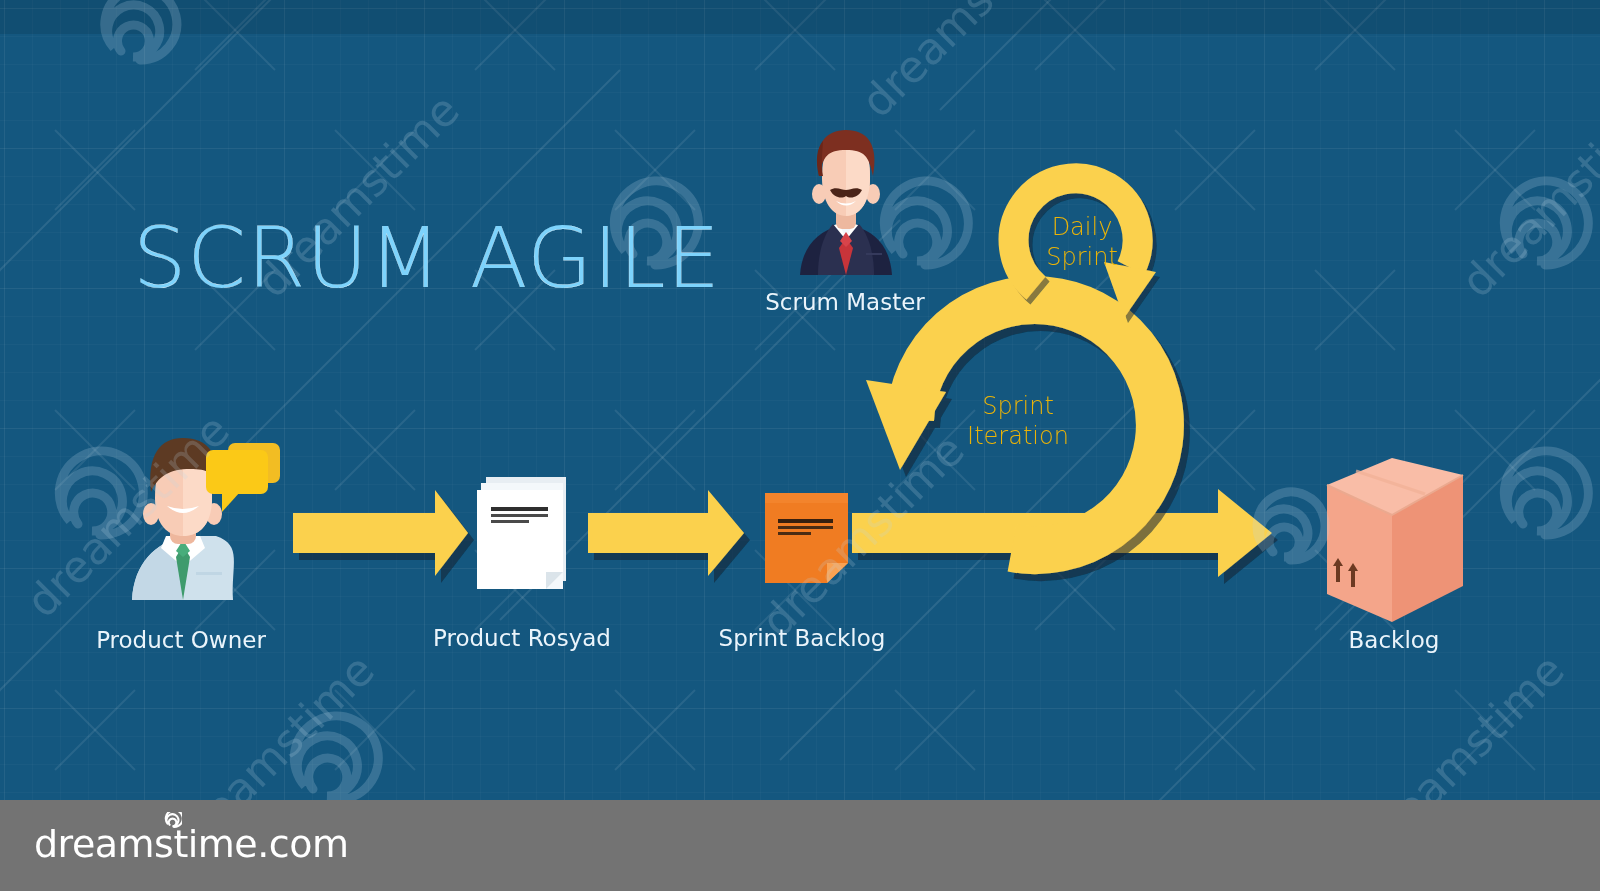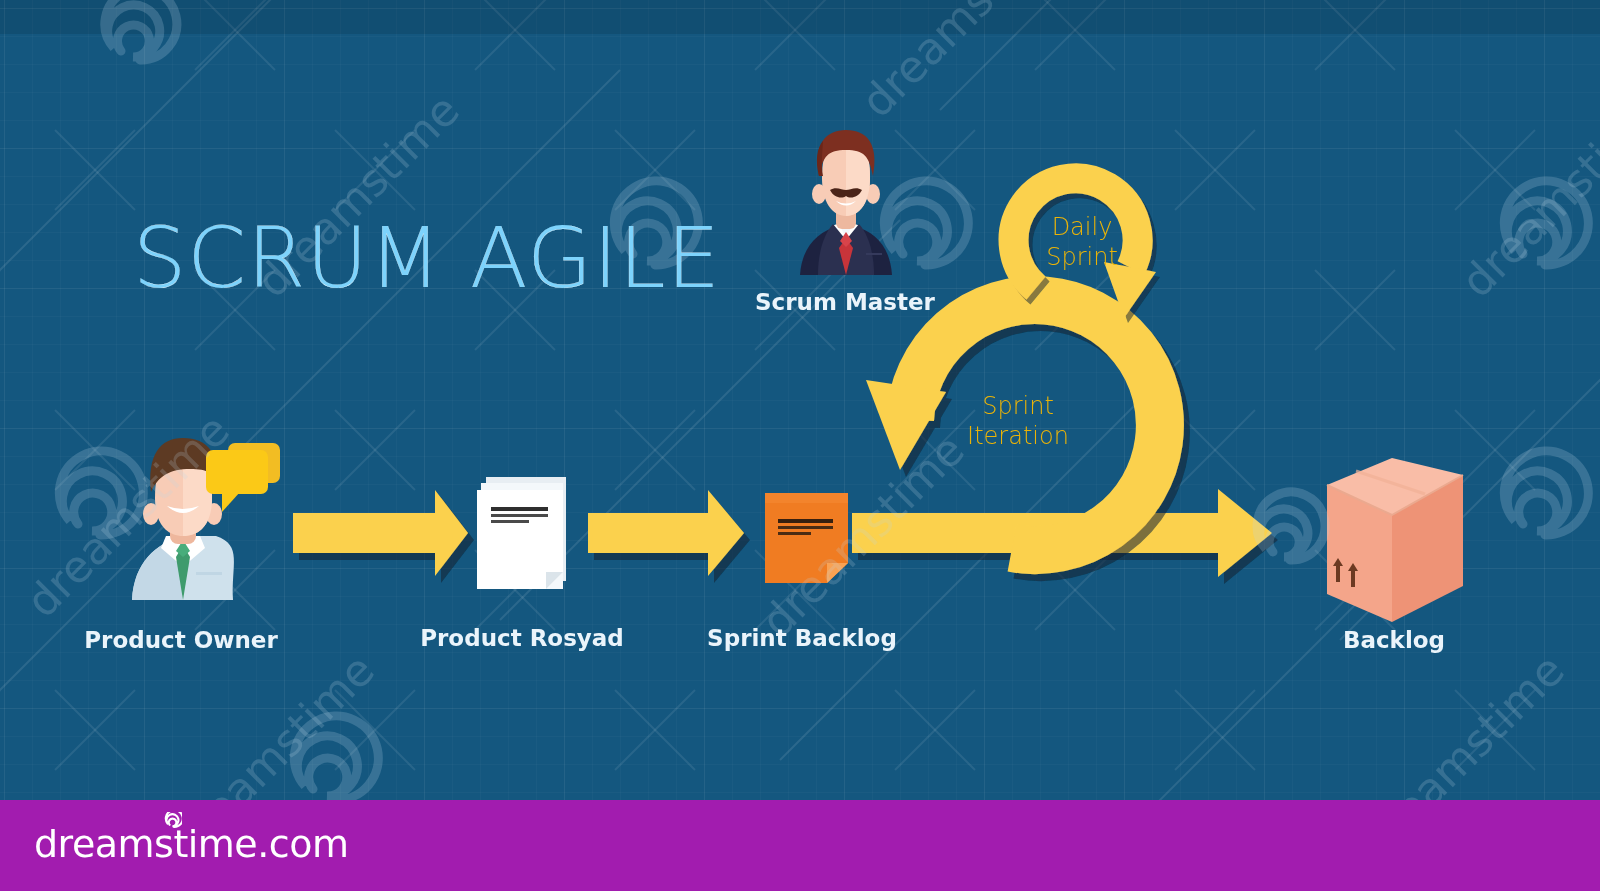--- a/index.html
+++ b/index.html
@@ -36,40 +36,40 @@
     font-family:"DejaVu Sans","Liberation Sans",sans-serif;
     font-size:84px;font-weight:100;letter-spacing:1px;
     color:#7dd3fc;line-height:1;white-space:nowrap;
     -webkit-text-stroke:0.2px #fff;
   }
 
   
   .node-label{
     position:absolute;
     color:#eaf4fb;
-    font-size:23px;font-weight:700;
+    font-size:23px;font-weight:400;
     font-family:"DejaVu Sans","Liberation Sans",sans-serif;
     white-space:nowrap;text-align:center;
     transform:translateX(-50%);
   }
 
   .cycle-label{
     position:absolute;
     color:#eab308;
     font-size:24px;font-weight:300;
     font-family:"DejaVu Sans","Liberation Sans",sans-serif;
     text-align:center;line-height:1.24;
     transform:translateX(-50%);
     white-space:nowrap;
   }
 
   
   #footer{
     position:absolute;left:0;right:0;bottom:0;height:91px;
-    background:#a21caf;
+    background:#737373;
   }
   #ds-logo{
     position:absolute;left:34px;top:22px;
     font-family:"DejaVu Sans","Liberation Sans",sans-serif;
     font-size:38px;font-weight:400;color:#ffffff;
     letter-spacing:-0.5px;
   }
   #ds-spiral{position:absolute;left:152px;top:12px;}
   #credit{
     position:absolute;right:28px;top:27px;

